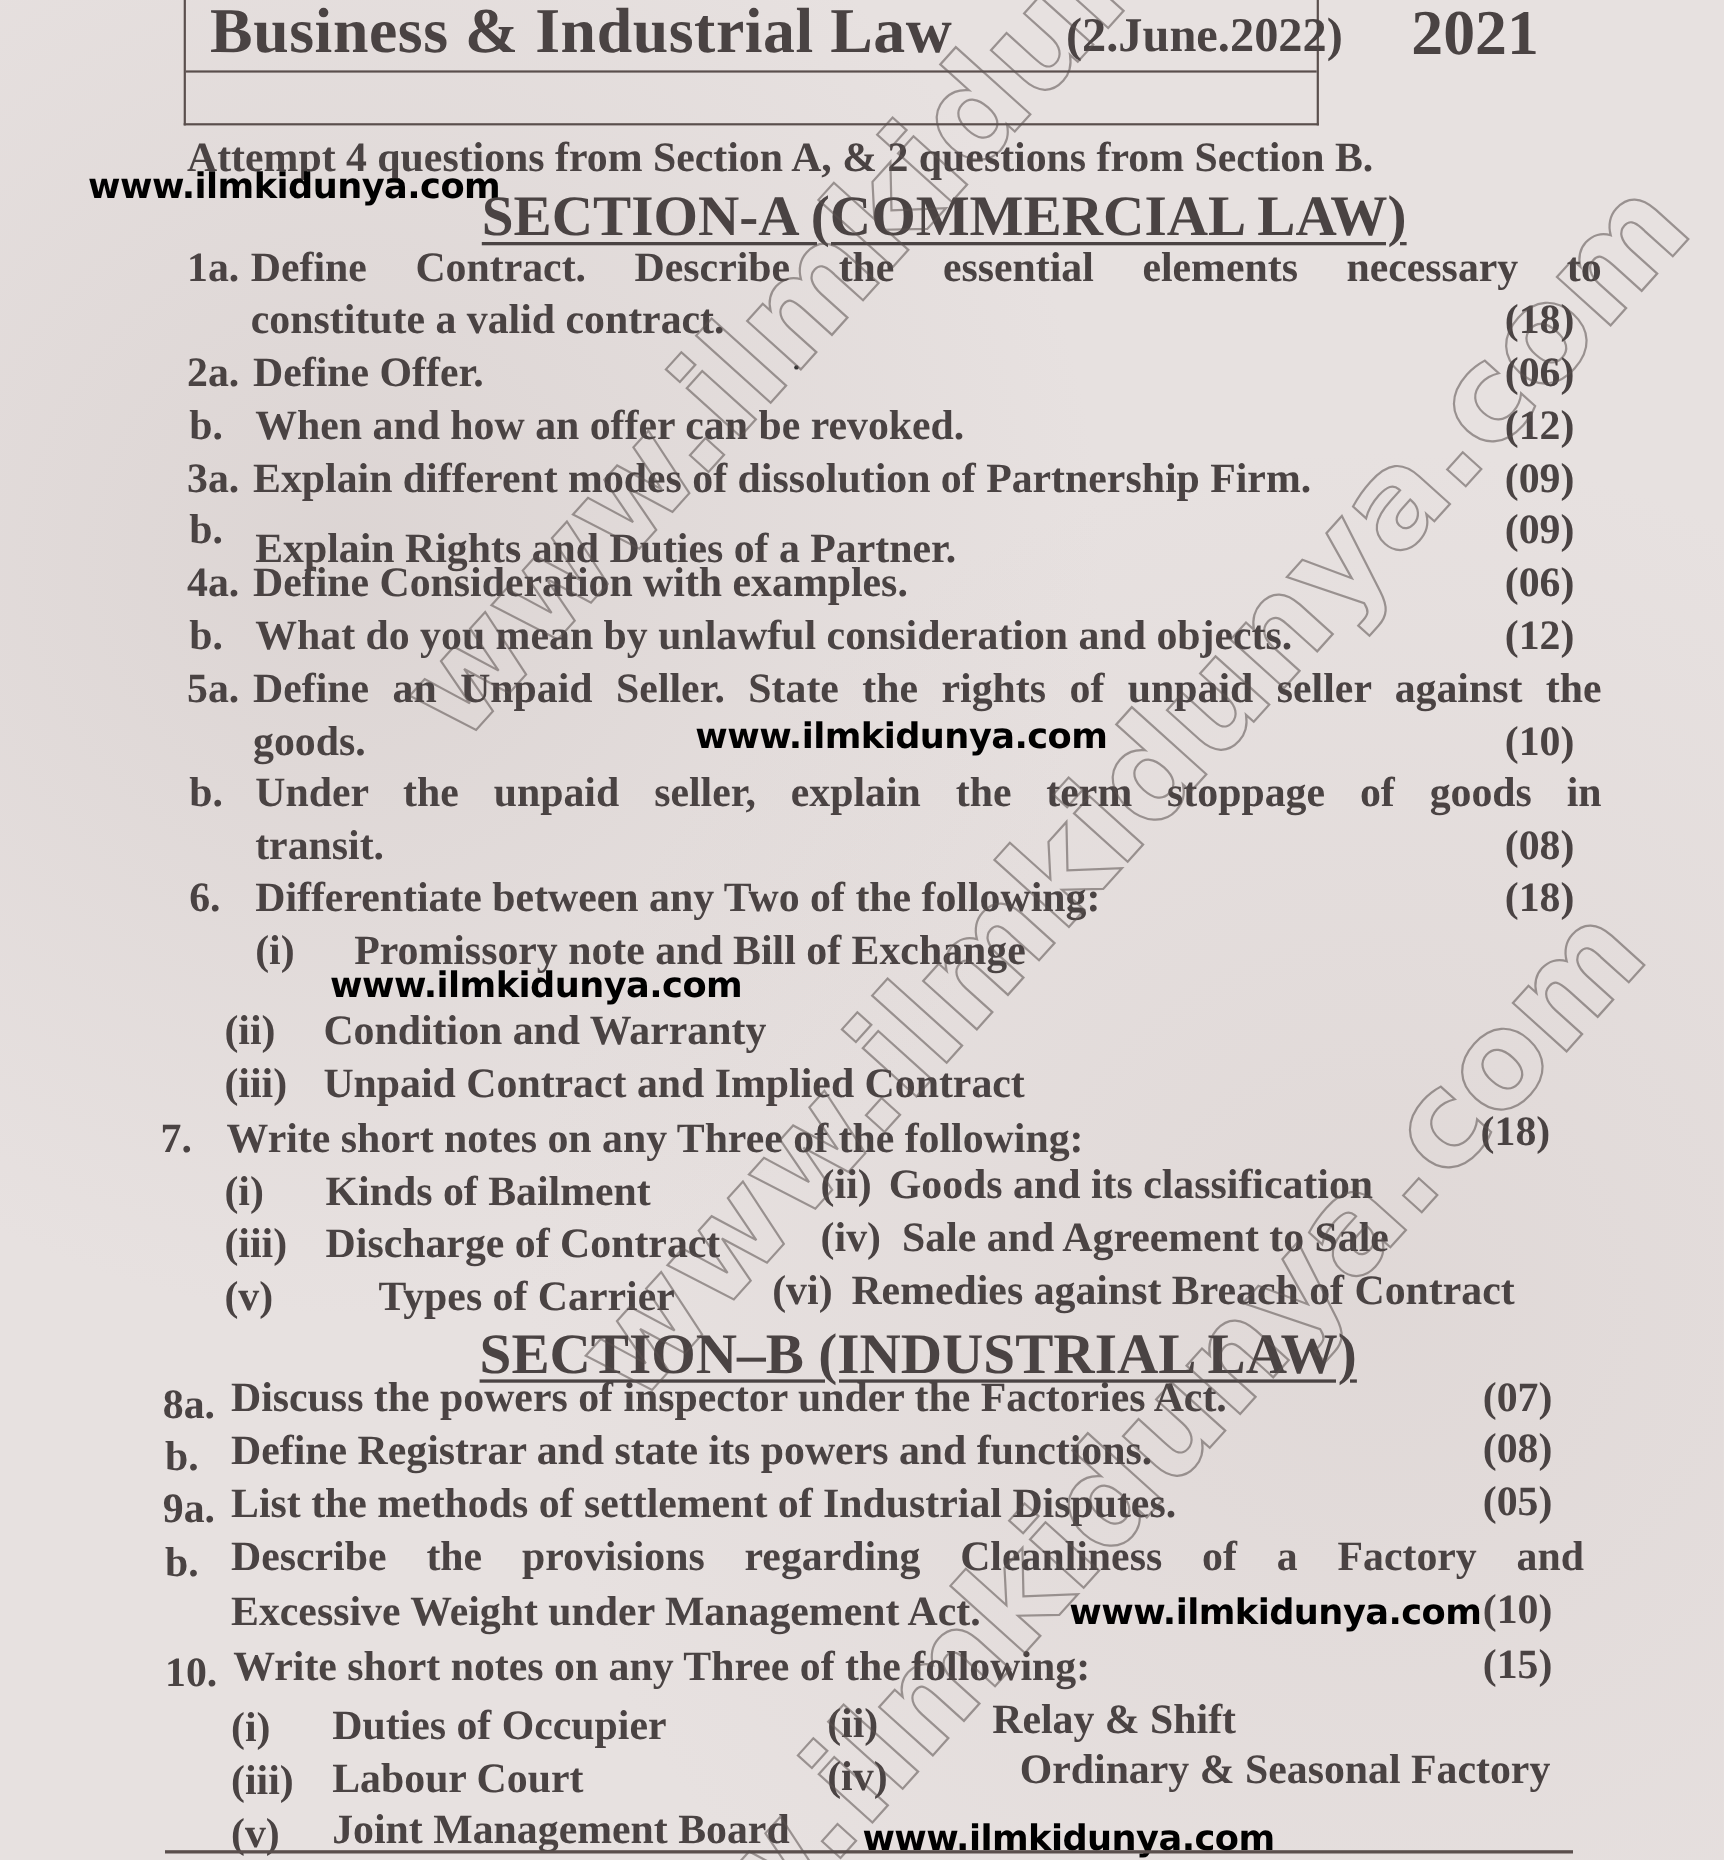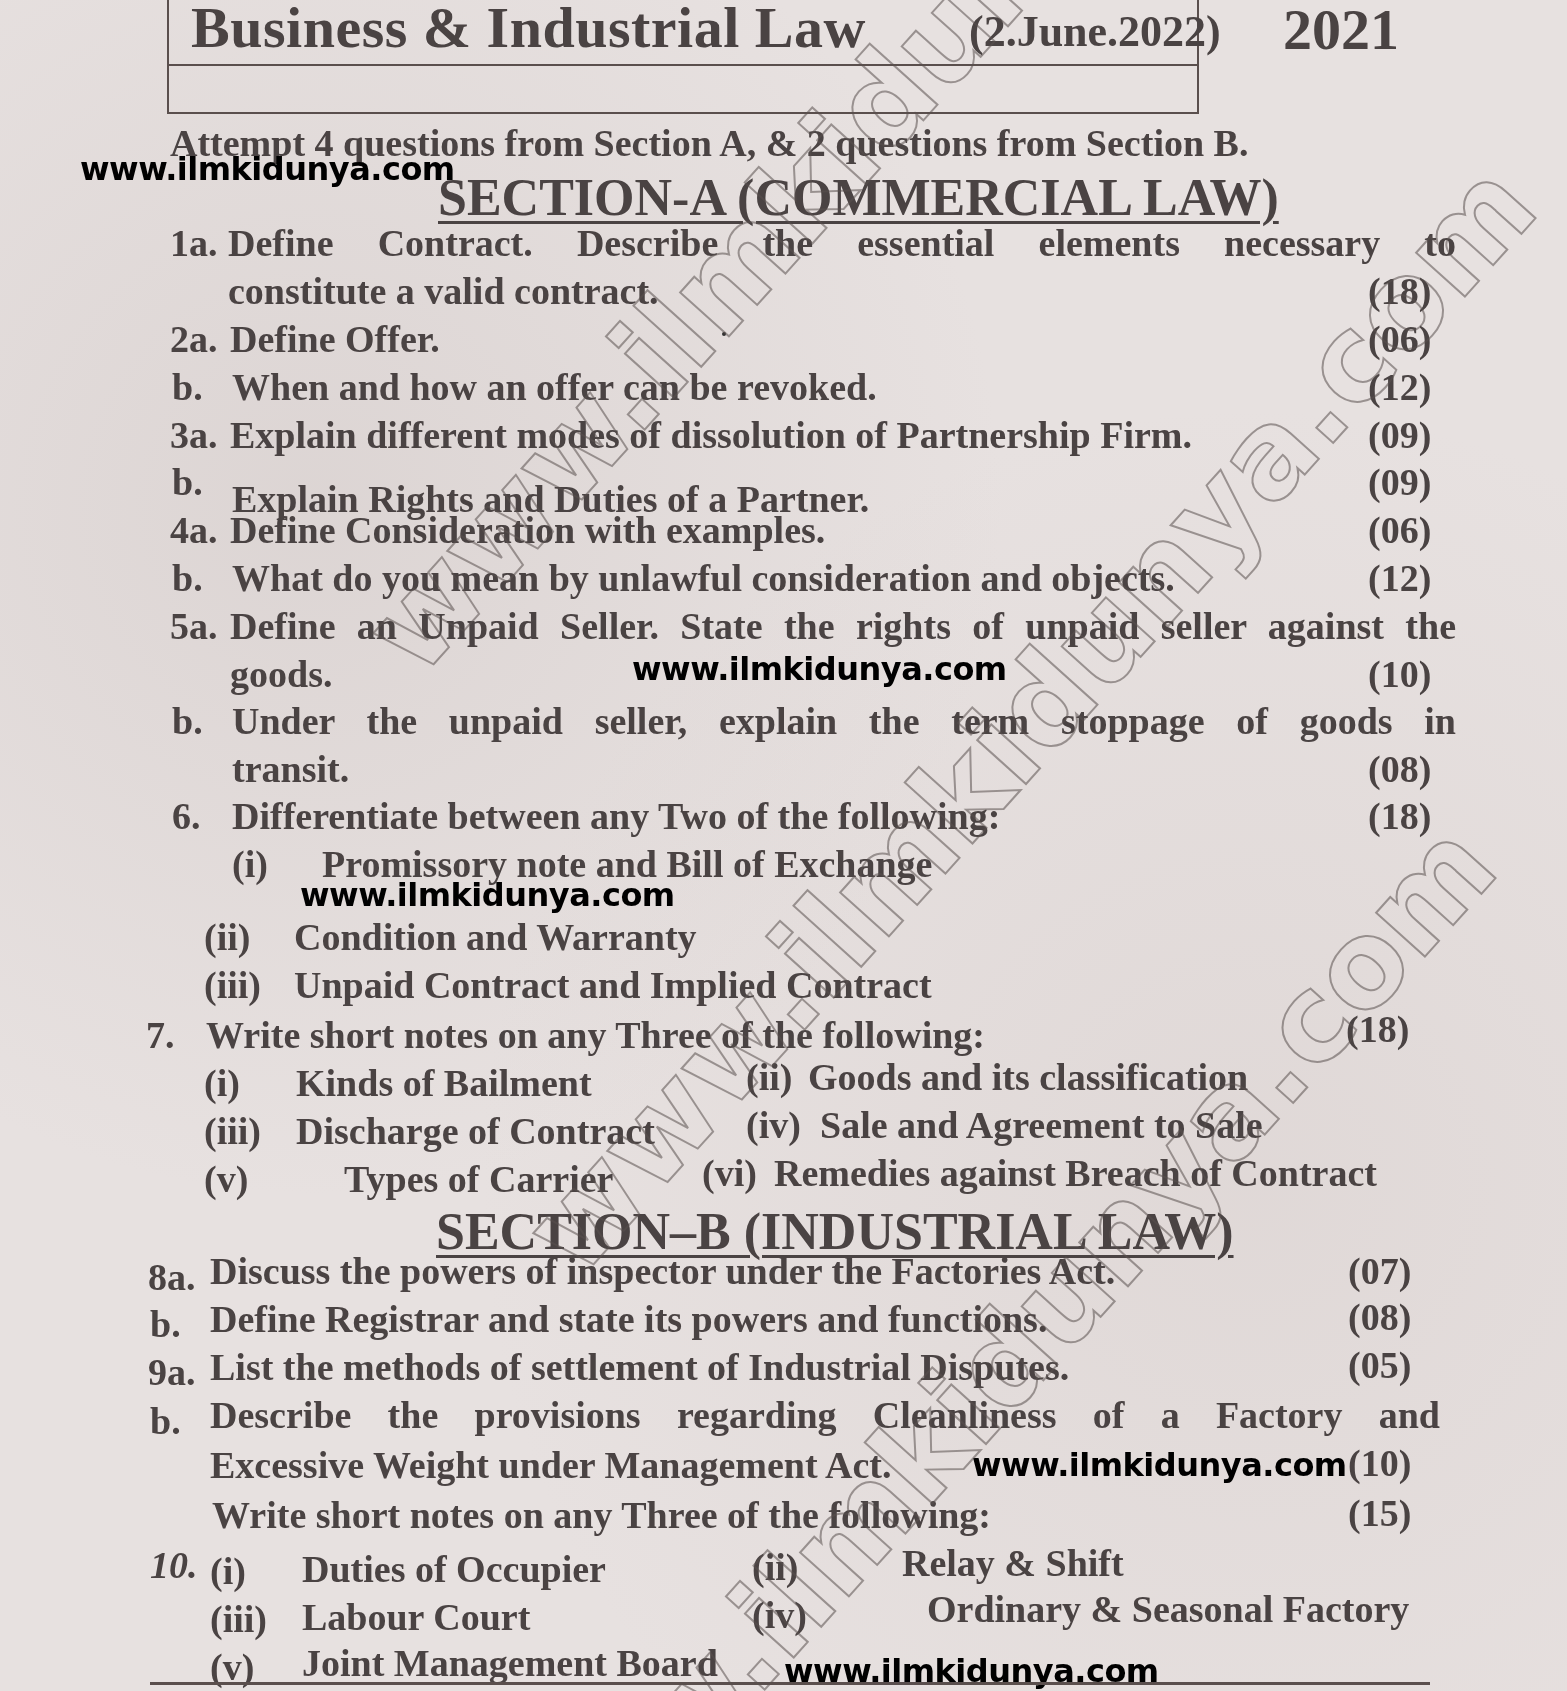--- a/index.html
+++ b/index.html
@@ -143,21 +143,21 @@
 <div class="line" style="left:148px; top:1353px;">9a.</div>
 <div class="line" style="left:210px; top:1348px;">List the methods of settlement of Industrial Disputes.</div>
 <div class="marks" style="left:1348px; top:1346px;">(05)</div>
 
 <div class="line" style="left:150px; top:1402px;">b.</div>
 <div class="line justify" style="left:210px; top:1396px; width:1230px;">Describe the provisions regarding Cleanliness of a Factory and</div>
 <div class="line" style="left:210px; top:1446px;">Excessive Weight under Management Act.</div>
 <div class="wm" style="left:972px; top:1446px;">www.ilmkidunya.com</div>
 <div class="marks" style="left:1348px; top:1444px;">(10)</div>
 
-<div class="line" style="left:150px; top:1546px;font-style:italic;">10.</div>
+<div class="line" style="left:150px; top:1502px;">10.</div>
 <div class="line" style="left:212px; top:1496px;">Write short notes on any Three of the following:</div>
 <div class="marks" style="left:1348px; top:1494px;">(15)</div>
 
 <div class="line" style="left:210px; top:1552px;">(i)</div>
 <div class="line" style="left:302px; top:1550px;">Duties of Occupier</div>
 <div class="line" style="left:752px; top:1548px;">(ii)</div>
 <div class="line" style="left:902px; top:1544px;">Relay &amp; Shift</div>
 
 <div class="line" style="left:210px; top:1600px;">(iii)</div>
 <div class="line" style="left:302px; top:1598px;">Labour Court</div>

